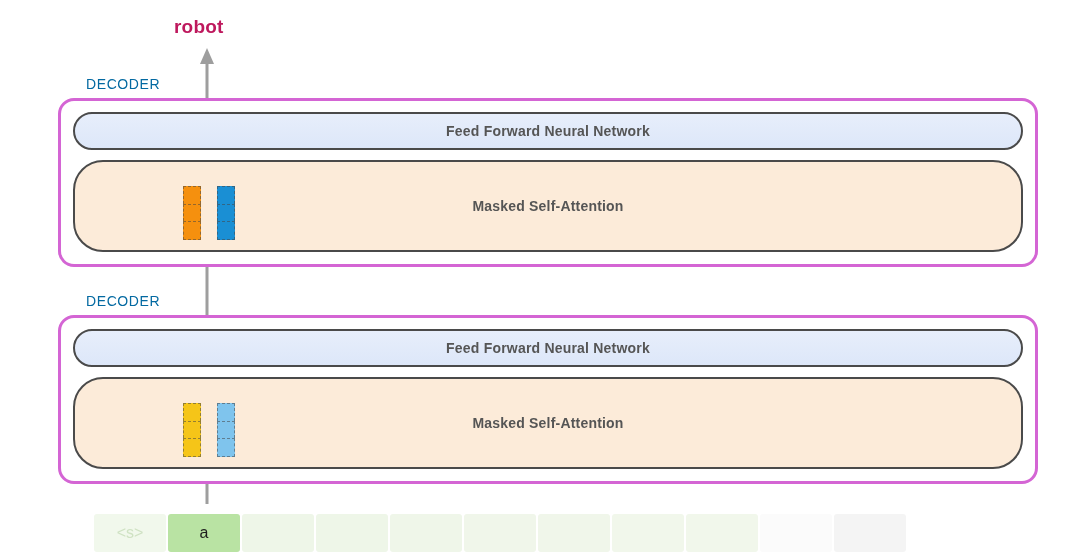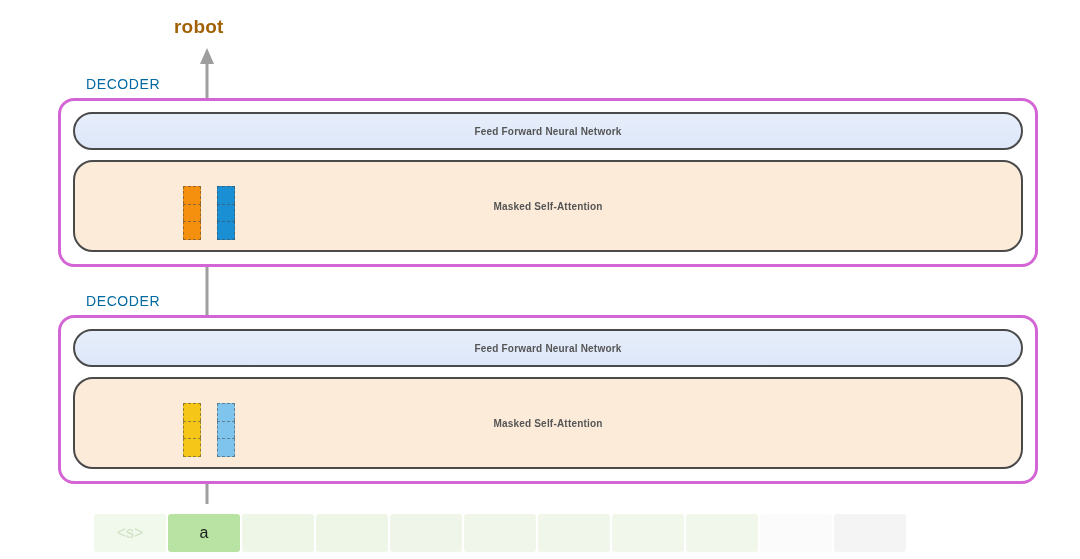--- a/index.html
+++ b/index.html
@@ -17,21 +17,21 @@
     background: #ffffff;
   }
 
   
   .output-token {
     position: absolute;
     left: 174px;
     top: 16px;
     font-size: 19px;
     font-weight: bold;
-    color: #a16207;
+    color: #be185d;
     letter-spacing: 0.2px;
     white-space: nowrap;
   }
 
   
   .flow-arrow {
     position: absolute;
     left: 199px;
     top: 48px;
     width: 16px;
@@ -71,25 +71,25 @@
     justify-content: center;
   }
   .layer-ffn {
     height: 38px;
     border-radius: 19px;
     background: linear-gradient(180deg, #e7eefb 0%, #dde7f9 100%);
     margin-bottom: 10px;
   }
   .layer-attn {
     height: 92px;
-    border-radius: 20px;
+    border-radius: 30px;
     background: #fcebd9;
   }
   .layer-title {
-    font-size: 10px;
+    font-size: 14px;
     font-weight: bold;
     color: #555555;
     letter-spacing: 0.2px;
     position: relative;
     z-index: 3;
     white-space: nowrap;
   }
 
   
   .vectors {

